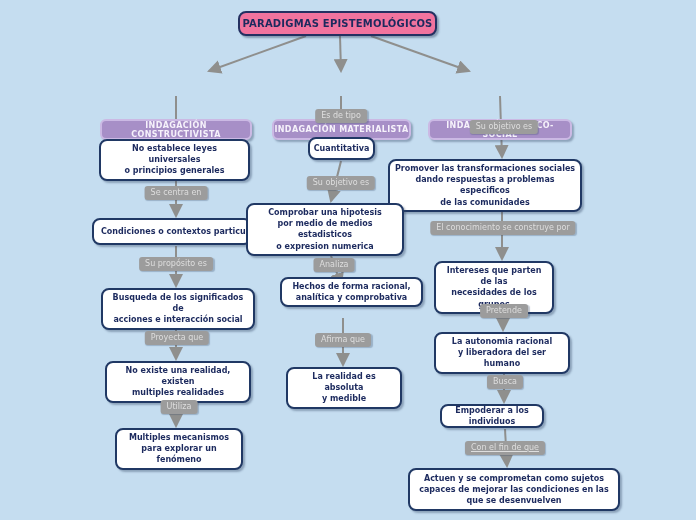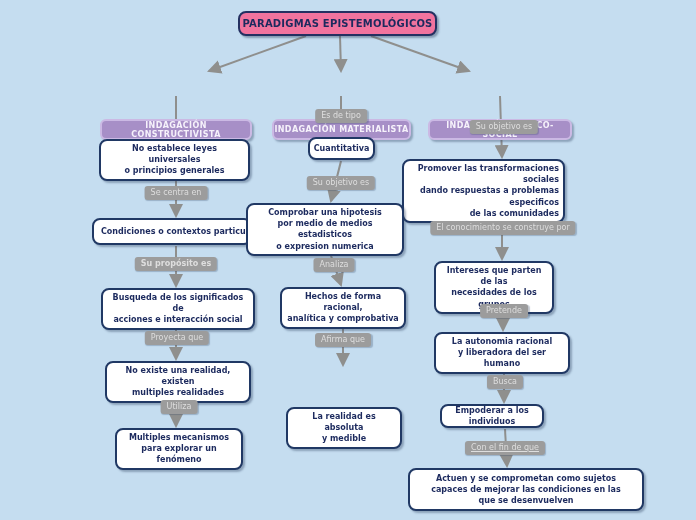--- a/index.html
+++ b/index.html
@@ -79,53 +79,53 @@
   <div class="root" style="left:238px;top:11px;width:199px;height:25px;">PARADIGMAS EPISTEMOLÓGICOS</div>
 
   <div class="hdr" style="left:100px;top:75px;width:152px;height:21px;">INDAGACIÓN CONSTRUCTIVISTA</div>
   <div class="hdr" style="left:272px;top:75px;width:139px;height:21px;">INDAGACIÓN MATERIALISTA</div>
   <div class="hdr" style="left:428px;top:75px;width:144px;height:21px;">INDAGACIÓN CRITICO-SOCIAL</div>
 
   <div class="node" style="left:99px;top:139px;width:151px;min-height:30px;">No establece leyes universales
 o principios generales</div>
   <div class="lbl" style="left:176px;top:186px;">Se centra en</div>
   <div class="node clip" style="left:92px;top:218px;width:160px;height:27px;">Condiciones o contextos particulares</div>
-  <div class="lbl" style="left:176px;top:257px;font-weight:bold;">Su propósito es</div>
+  <div class="lbl" style="left:176px;top:257px;">Su propósito es</div>
   <div class="node" style="left:101px;top:288px;width:154px;min-height:30px;">Busqueda de los significados de
 acciones e interacción social</div>
   <div class="lbl" style="left:177px;top:331px;">Proyecta que</div>
   <div class="node" style="left:105px;top:361px;width:146px;min-height:30px;">No existe una realidad, existen
 multiples realidades</div>
   <div class="lbl" style="left:179px;top:400px;">Utiliza</div>
   <div class="node" style="left:115px;top:428px;width:128px;min-height:30px;">Multiples mecanismos
 para explorar un fenómeno</div>
 
   <div class="lbl" style="left:341px;top:109px;">Es de tipo</div>
   <div class="node" style="left:308px;top:137px;width:67px;height:23px;">Cuantitativa</div>
   <div class="lbl" style="left:341px;top:176px;">Su objetivo es</div>
   <div class="node over" style="left:246px;top:203px;width:158px;min-height:43px;">Comprobar una hipotesis
 por medio de medios estadisticos
 o expresion numerica</div>
   <div class="lbl" style="left:334px;top:258px;text-align:right;">Analiza</div>
-  <div class="node" style="left:280px;top:287px;width:126px;min-height:30px;">Hechos de forma racional,
+  <div class="node" style="left:280px;top:277px;width:143px;min-height:30px;">Hechos de forma racional,
 analítica y comprobativa</div>
   <div class="lbl" style="left:343px;top:333px;text-align:right;">Afirma que</div>
-  <div class="node" style="left:286px;top:367px;width:116px;min-height:30px;margin-top:40px;">La realidad es absoluta
+  <div class="node" style="left:286px;top:367px;width:116px;min-height:30px;">La realidad es absoluta
 y medible</div>
 
   <div class="lbl" style="left:504px;top:120px;">Su objetivo es</div>
-  <div class="node" style="left:402px;top:159px;width:163px;min-height:43px;text-align:right;">Promover las transformaciones sociales
+  <div class="node" style="left:388px;top:159px;width:194px;min-height:43px;">Promover las transformaciones sociales
 dando respuestas a problemas especificos
 de las comunidades</div>
   <div class="lbl" style="left:503px;top:221px;">El conocimiento se construye por</div>
   <div class="node" style="left:434px;top:261px;width:120px;min-height:30px;">Intereses que parten de las
 necesidades de los grupos</div>
   <div class="lbl" style="left:504px;top:304px;">Pretende</div>
   <div class="node" style="left:434px;top:332px;width:136px;min-height:30px;">La autonomia racional
 y liberadora del ser humano</div>
   <div class="lbl" style="left:505px;top:375px;">Busca</div>
   <div class="node" style="left:440px;top:404px;width:104px;height:24px;">Empoderar a los individuos</div>
   <div class="lbl" style="left:505px;top:441px;text-decoration:underline;">Con el fin de que</div>
-  <div class="node" style="left:408px;top:468px;width:236px;min-height:43px;">Actuen y se comprometan como sujetos
+  <div class="node" style="left:408px;top:468px;width:212px;min-height:43px;">Actuen y se comprometan como sujetos
 capaces de mejorar las condiciones en las
 que se desenvuelven</div>
 
 </div>
 
 </body></html>

